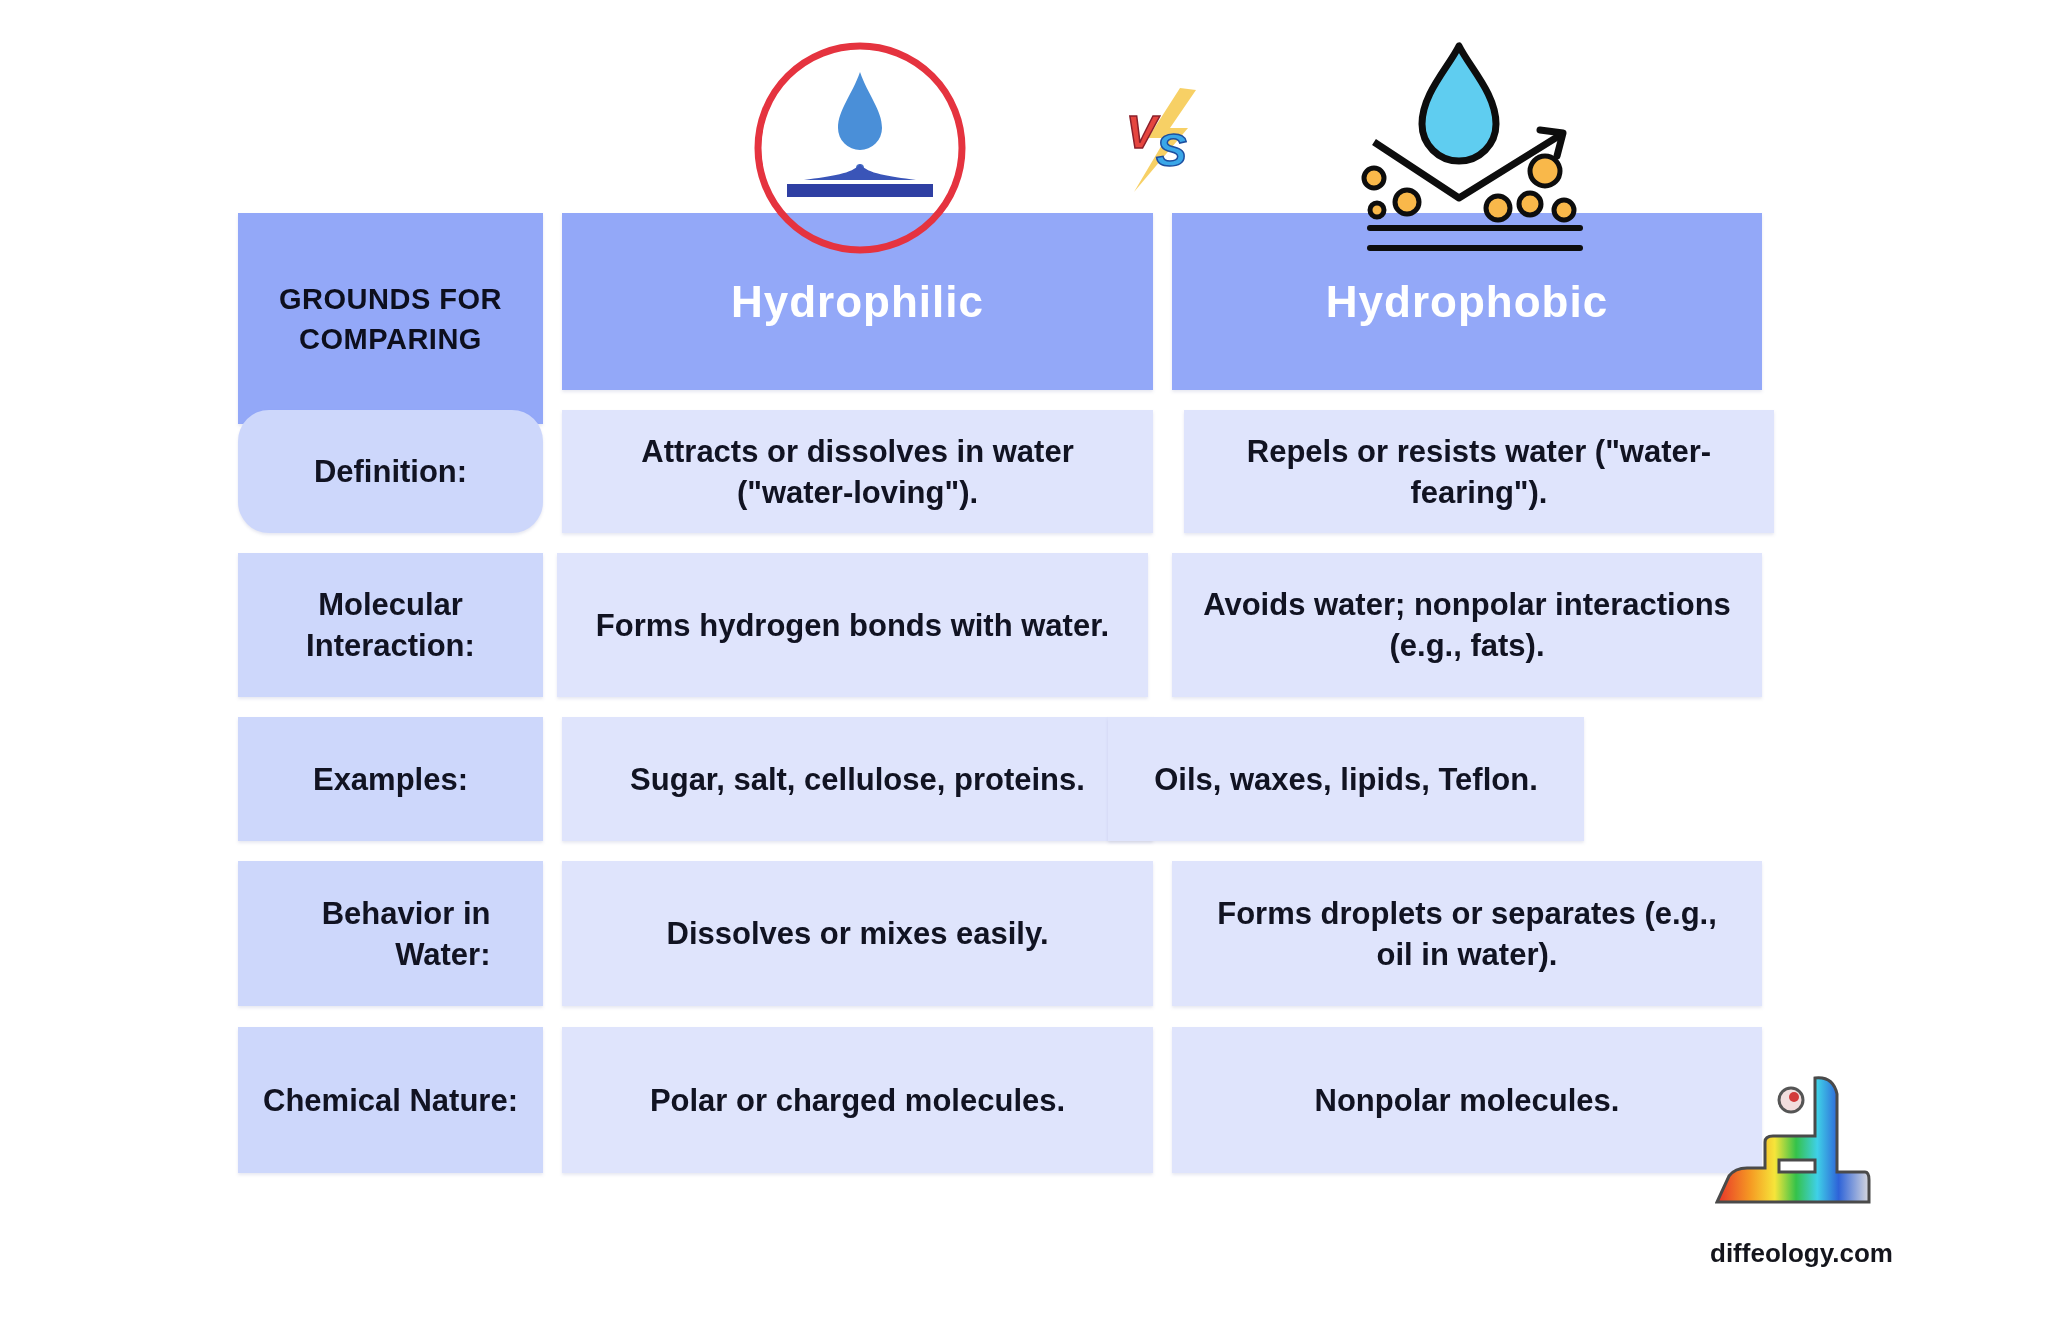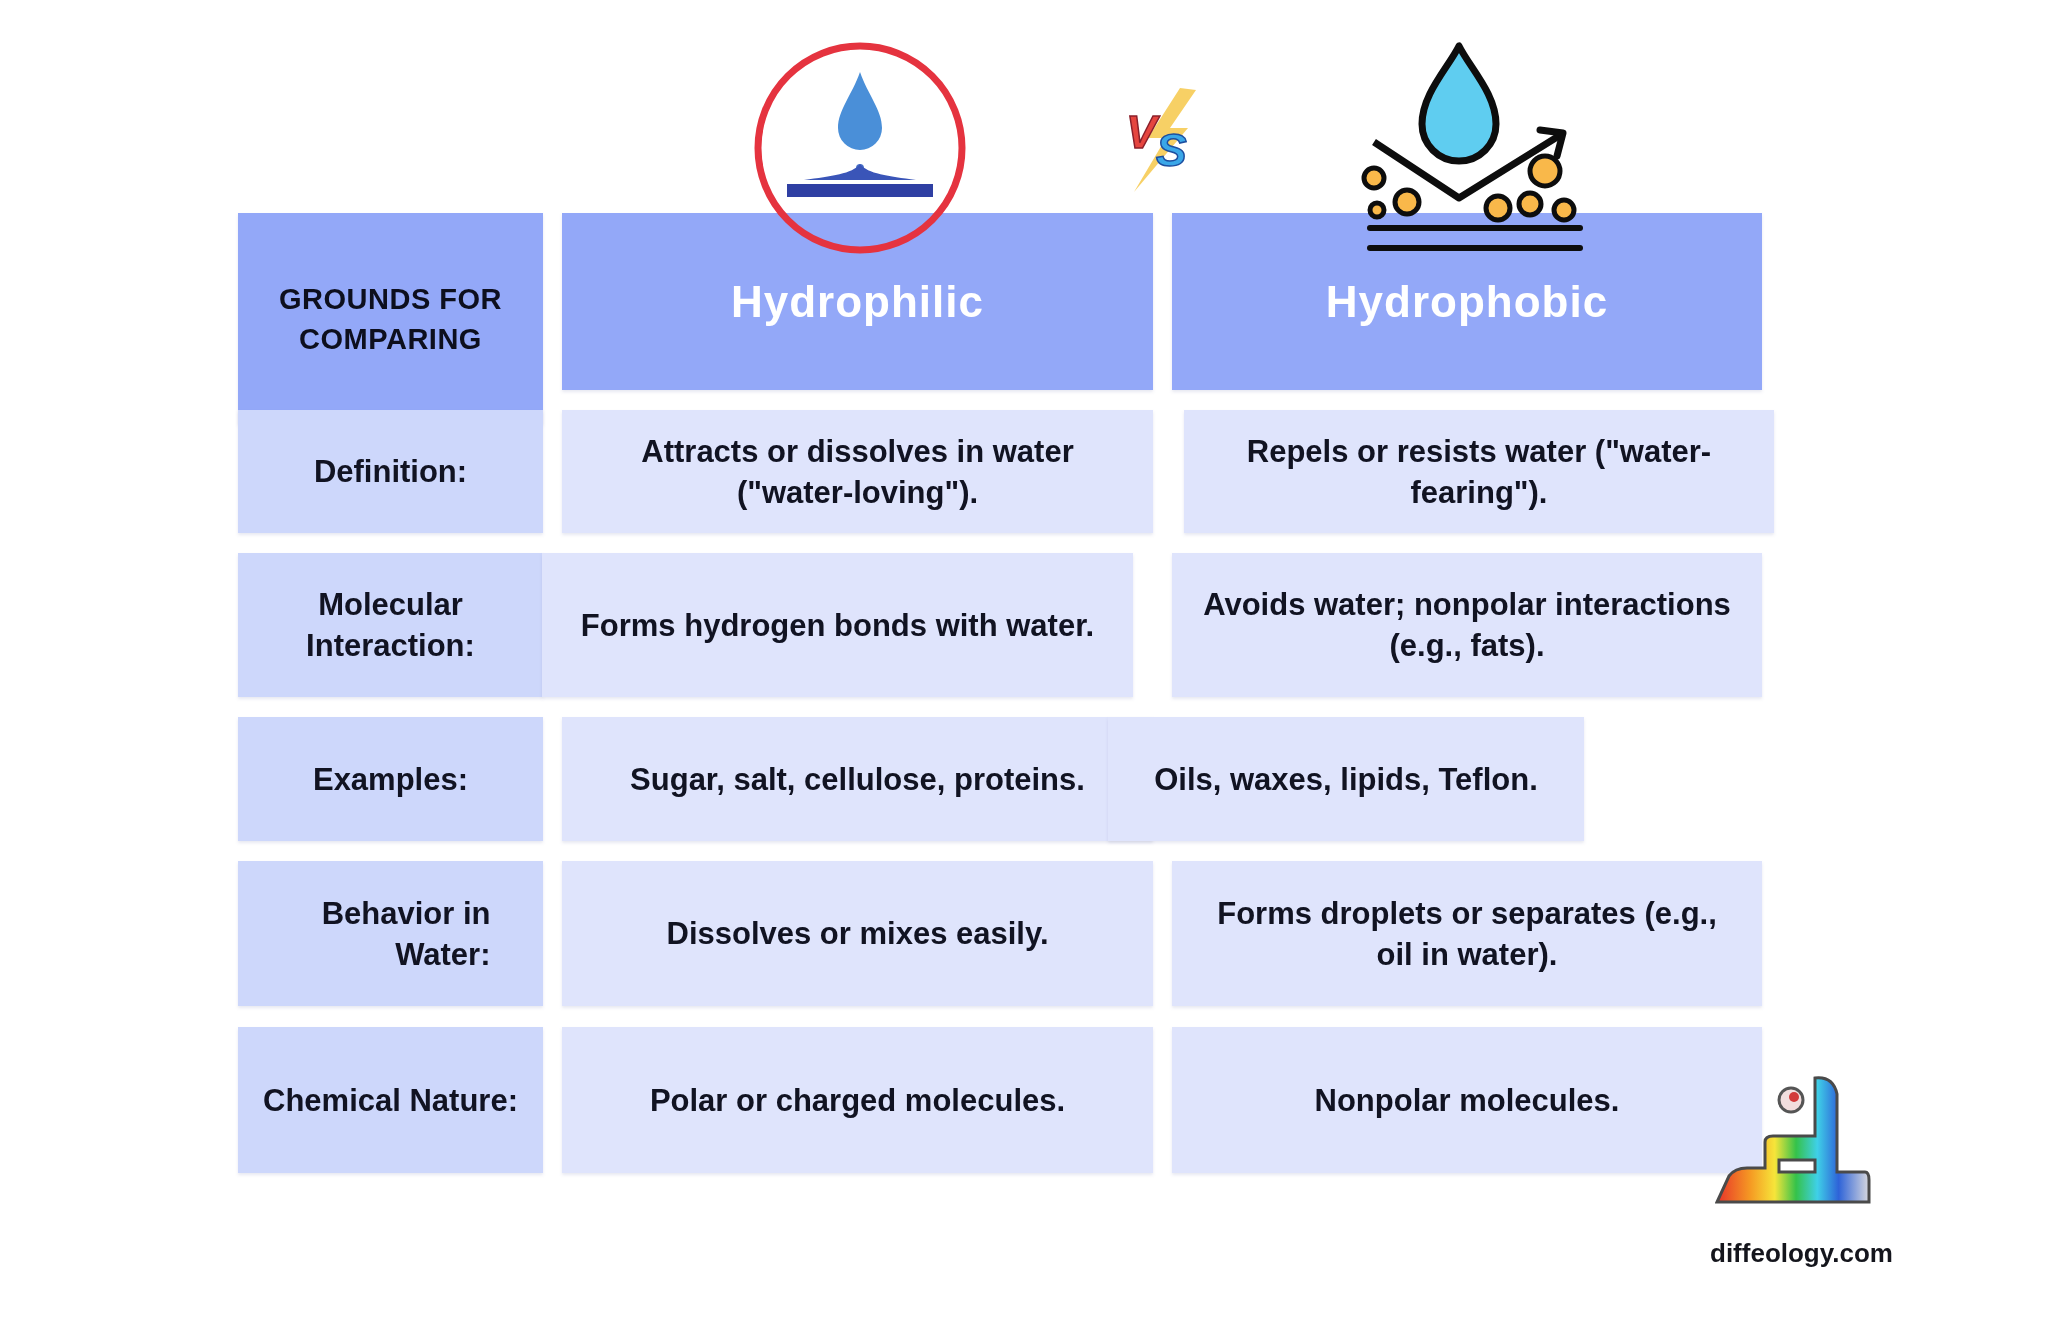--- a/index.html
+++ b/index.html
@@ -67,34 +67,34 @@
       <circle cx="195" cy="133" r="15"></circle>
       <circle cx="148" cy="170" r="12"></circle>
       <circle cx="180" cy="166" r="11"></circle>
       <circle cx="214" cy="172" r="10"></circle>
     </g>
     <line x1="20" y1="190" x2="230" y2="190" stroke="#0d0d0d" stroke-width="6" stroke-linecap="round"></line>
     <line x1="20" y1="210" x2="230" y2="210" stroke="#0d0d0d" stroke-width="6" stroke-linecap="round"></line>
   </svg>
 </div>
 
-<div class="cell label" style="left:238px; top:410px; width:305px; height:123px;">
+<div class="cell label" style="left:238px; top:410px; width:305px; height:123px;border-radius:31px;">
   <span>Definition:</span>
 </div>
 <div class="cell val" style="left:562px; top:410px; width:591px; height:123px;">
   <span style="max-width:480px;">Attracts or dissolves in water ("water-loving").</span>
 </div>
 <div class="cell val" style="left:1172px; top:410px; width:590px; height:123px;margin-left:12px;">
   <span style="max-width:500px;">Repels or resists water ("water-fearing").</span>
 </div>
 
 <div class="cell label" style="left:238px; top:553px; width:305px; height:144px;">
   <span style="max-width:220px;">Molecular Interaction:</span>
 </div>
-<div class="cell val" style="left:542px; top:553px; width:591px; height:144px;">
+<div class="cell val" style="left:557px; top:553px; width:591px; height:144px;">
   <span>Forms hydrogen bonds with water.</span>
 </div>
 <div class="cell val" style="left:1172px; top:553px; width:590px; height:144px;text-align:center;">
   <span style="max-width:540px;">Avoids water; nonpolar interactions (e.g., fats).</span>
 </div>
 
 <div class="cell label" style="left:238px; top:717px; width:305px; height:124px;">
   <span>Examples:</span>
 </div>
 <div class="cell val" style="left:562px; top:717px; width:591px; height:124px;">

